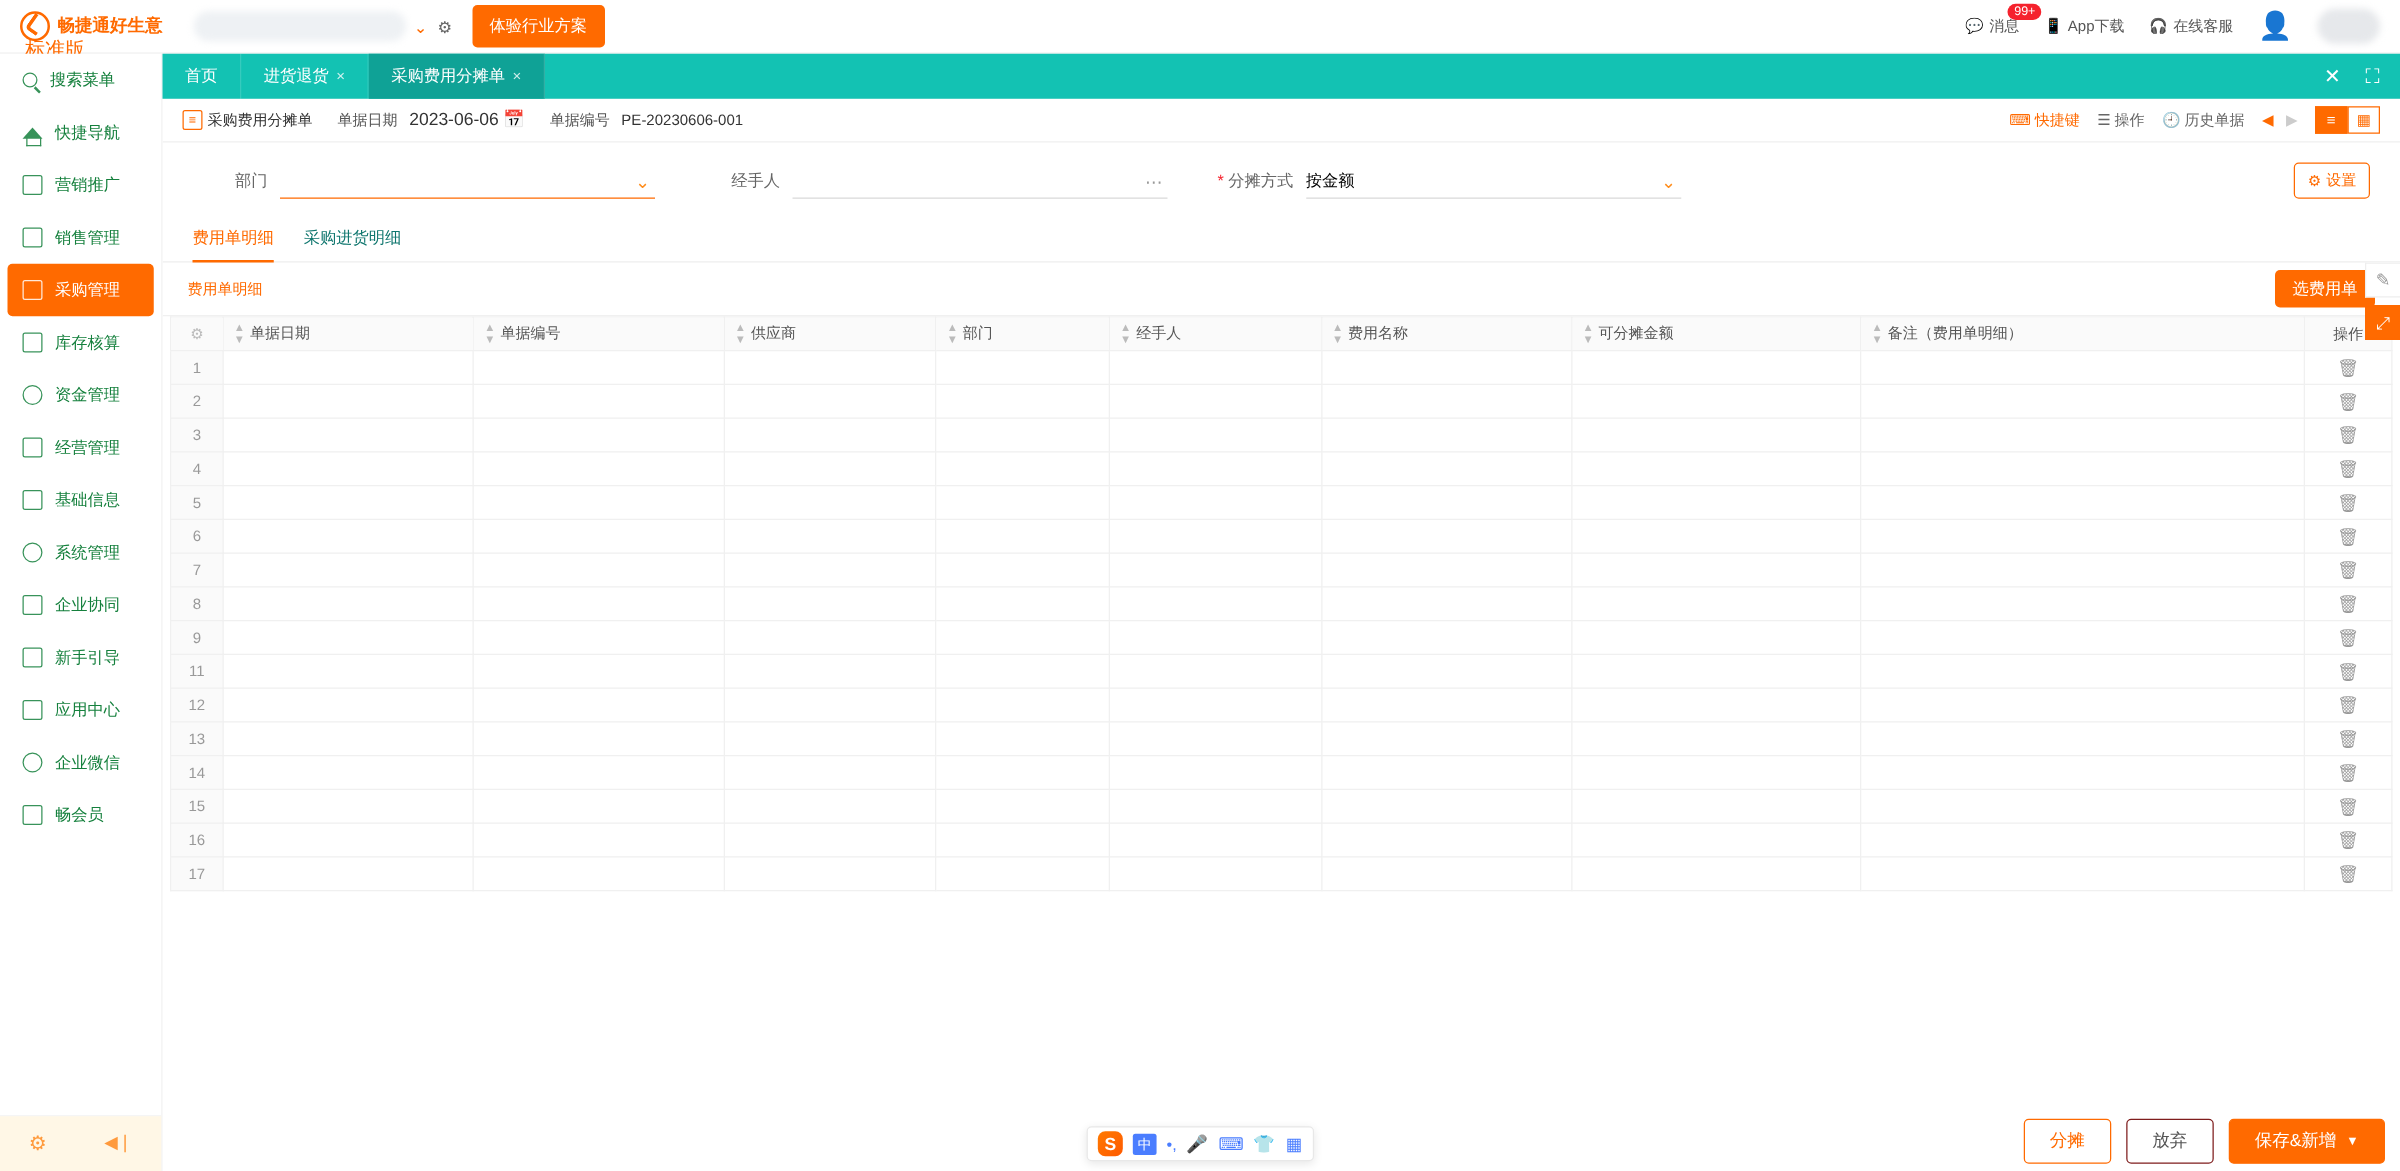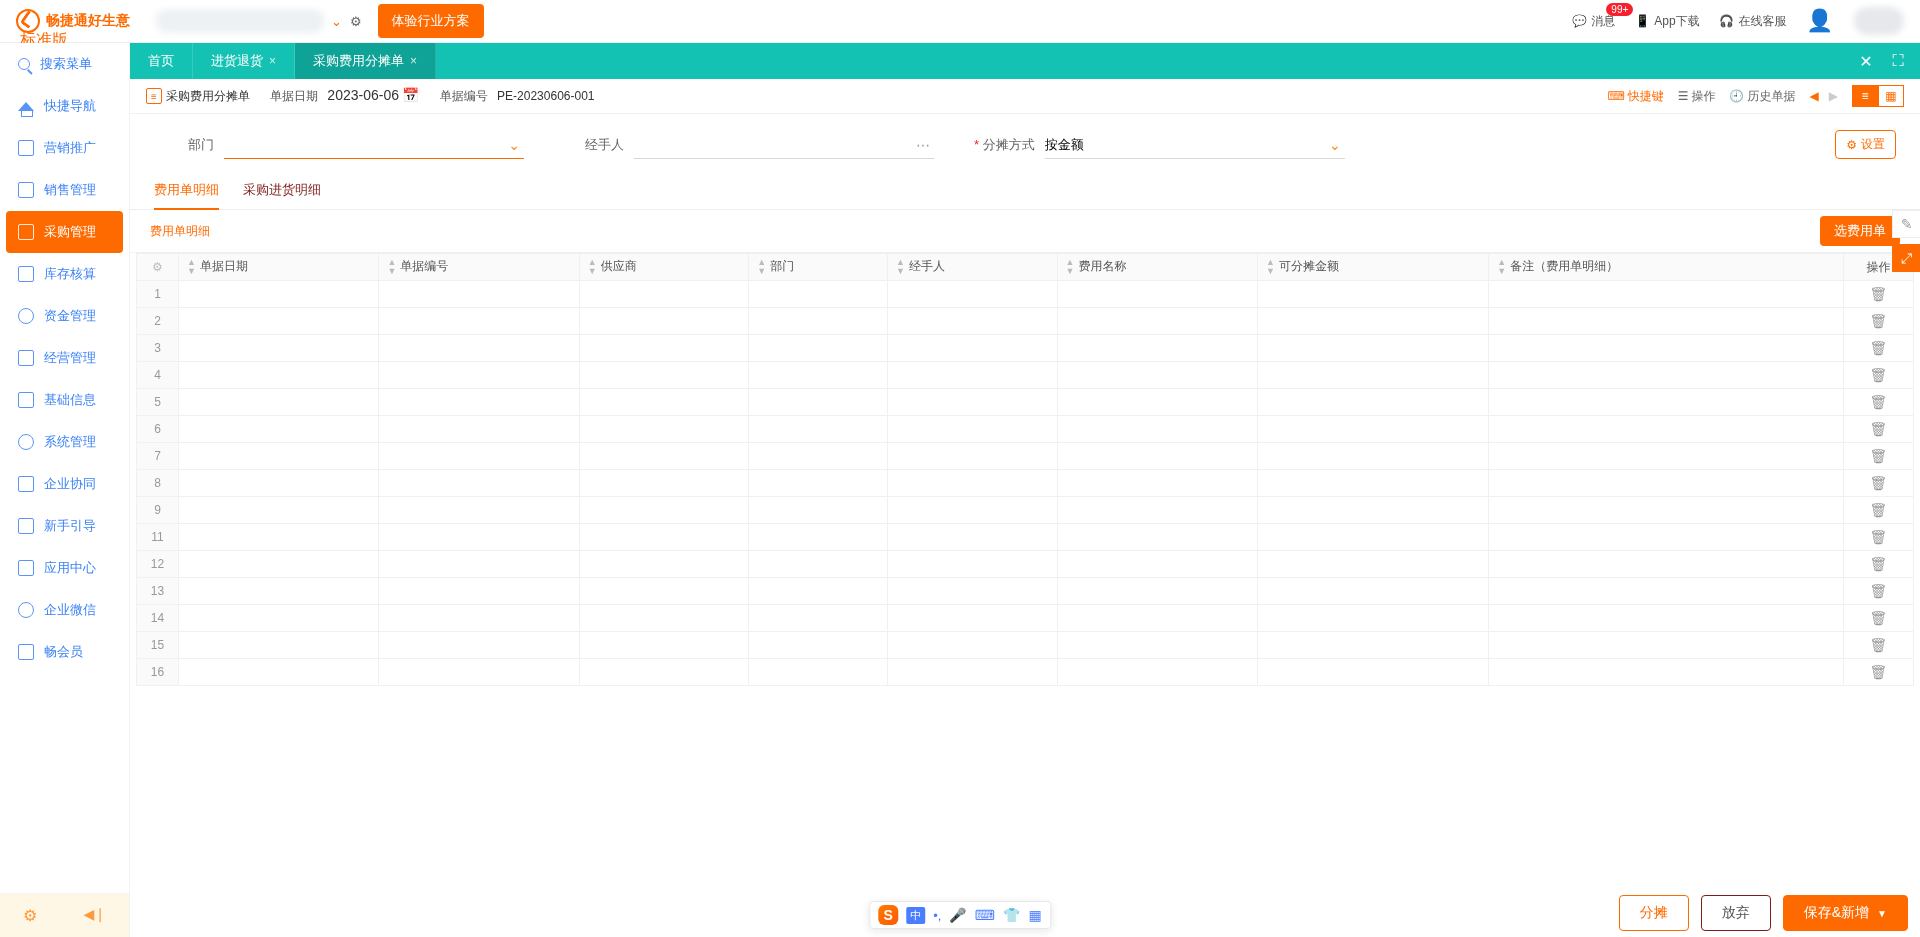--- a/index.html
+++ b/index.html
@@ -18,21 +18,21 @@
   .experience-btn { background: #ff6a00; color: #fff; border: none; border-radius: 4px; padding: 8px 14px; margin-left: 16px; cursor: pointer; font-size: 13px; }
   .top-right { margin-left: auto; display: flex; align-items: center; gap: 20px; color: #555; }
   .top-right .item { display: flex; align-items: center; gap: 4px; cursor: pointer; font-size: 12px; }
   .badge { position: relative; }
   .badge::after { content: attr(data-badge); position: absolute; top: -10px; right: -18px; background: #f5222d; color: #fff; font-size: 10px; padding: 1px 5px; border-radius: 8px; }
   .avatar-blur { width: 50px; height: 28px; background: #e6e8eb; filter: blur(3px); border-radius: 14px; }
   
   
   .layout { display: flex; height: calc(100vh - 43px); }
   .sidebar { width: 130px; background: #fff; border-right: 1px solid #f2f2f2; display: flex; flex-direction: column; position: relative; }
-  .side-item { display: flex; align-items: center; gap: 10px; padding: 12px 18px; color: #3b82f6; cursor: pointer; font-size: 13px; }
+  .side-item { display: flex; align-items: center; gap: 10px; padding: 12px 18px; color: #15803d; cursor: pointer; font-size: 13px; }
   .side-item.active { background: #ff6a00; color: #fff; border-radius: 4px; margin: 0 6px; padding: 12px 12px; }
   .side-icon { width: 16px; height: 16px; display: inline-block; border: 1.5px solid currentColor; opacity: .85; }
   .side-icon.search { border-radius: 50%; width: 12px; height: 12px; position: relative; }
   .side-icon.search::after{content:'';position:absolute;width:6px;height:1.5px;background:currentColor;bottom:-3px;right:-4px;transform:rotate(45deg);}
   .side-icon.home{border:none;width:0;height:0;border-left:8px solid transparent;border-right:8px solid transparent;border-bottom:9px solid currentColor;opacity:.85;position:relative;}
   .side-icon.home::after{content:'';position:absolute;left:-5px;top:8px;width:10px;height:6px;border:1.5px solid currentColor;border-top:none;}
   .side-icon.box{border-radius:2px;}
   .side-icon.ring{border-radius:50%;}
   .side-bottom { margin-top: auto; display: flex; justify-content: space-around; padding: 12px 0; border-top: 1px solid #f5f5f5; background: #fff7e6; }
   .side-bottom span { color: #ff9a3c; cursor: pointer; font-size: 16px; }
@@ -75,21 +75,21 @@
   .field .req::before{content:'* ';color:#f5222d;}
   .f-input { border: none; border-bottom: 1px solid #ff6a00; min-width: 300px; height: 28px; font-size: 13px; background: transparent; outline: none; }
   .f-input.plain { border-bottom-color: #d9d9d9; }
   .f-input-wrap{ position:relative; display:flex;align-items:center;}
   .suffix{position:absolute;right:4px;color:#ff8c1a;font-size:14px;cursor:pointer;}
   .suffix.grey{color:#999;}
   .settings-btn { border: 1px solid #ff6a00; color: #ff6a00; background: #fff; border-radius: 4px; padding: 5px 10px; cursor: pointer; display:flex;align-items:center;gap:4px;font-size:12px;margin-left:auto;}
   
   
   .subtabs { display: flex; gap: 24px; padding: 10px 24px 0; border-bottom: 1px solid #eee; }
-  .subtab { padding: 6px 0 10px; color: #7f1d1d; cursor: pointer; font-size: 13px; position: relative; }
+  .subtab { padding: 6px 0 10px; color: #0f766e; cursor: pointer; font-size: 13px; position: relative; }
   .subtab.active { color: #ff6a00; }
   .subtab.active::after{content:'';position:absolute;left:0;right:0;bottom:-1px;height:2px;background:#ff6a00;}
   
   .sub-header{display:flex;align-items:center;justify-content:space-between;padding:6px 20px;}
   .sub-header .h-link{color:#ff6a00;font-size:12px;}
   .select-fee-btn{background:#ff6a00;color:#fff;border:none;border-radius:4px;padding:6px 14px;cursor:pointer;font-size:13px;}
   
   
   .table-wrap { flex:1; overflow:auto; border-top:1px solid #f0f0f0; padding: 0 6px;}
   table { border-collapse: collapse; width: 100%; font-size: 12px; }
@@ -508,20 +508,32 @@
                 <td></td>
                 <td></td>
                 <td></td>
                 <td></td>
                 <td></td>
                 <td></td>
                 <td></td>
                 <td></td>
                 <td class="op-col">🗑</td>
               </tr>
+              <tr>
+                <td class="idx">17</td>
+                <td></td>
+                <td></td>
+                <td></td>
+                <td></td>
+                <td></td>
+                <td></td>
+                <td></td>
+                <td></td>
+                <td class="op-col">🗑</td>
+              </tr>
             </tbody>
         </table>
       </div>
     </div>
   </div>
 </div>
 
 <div class="footer-bar">
   <div class="sogou">
     <span class="sogou-logo">S</span>

